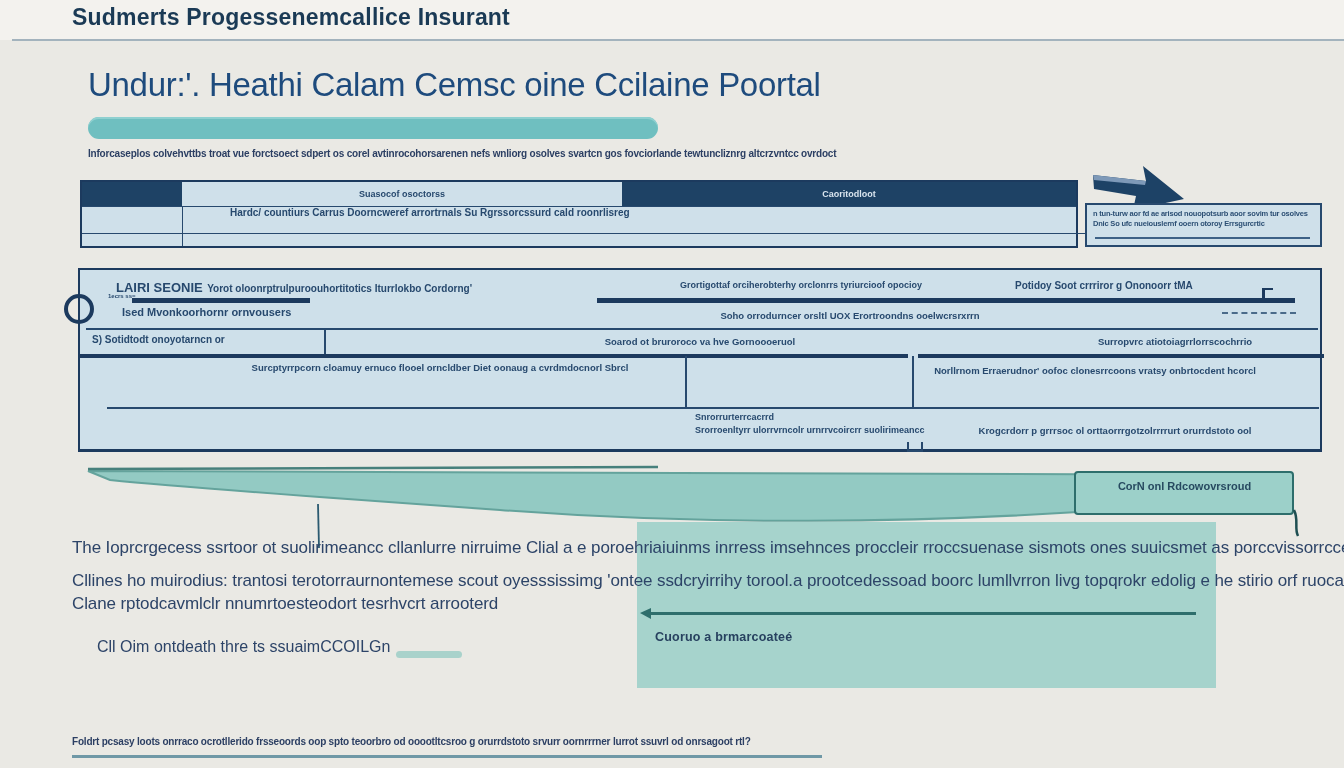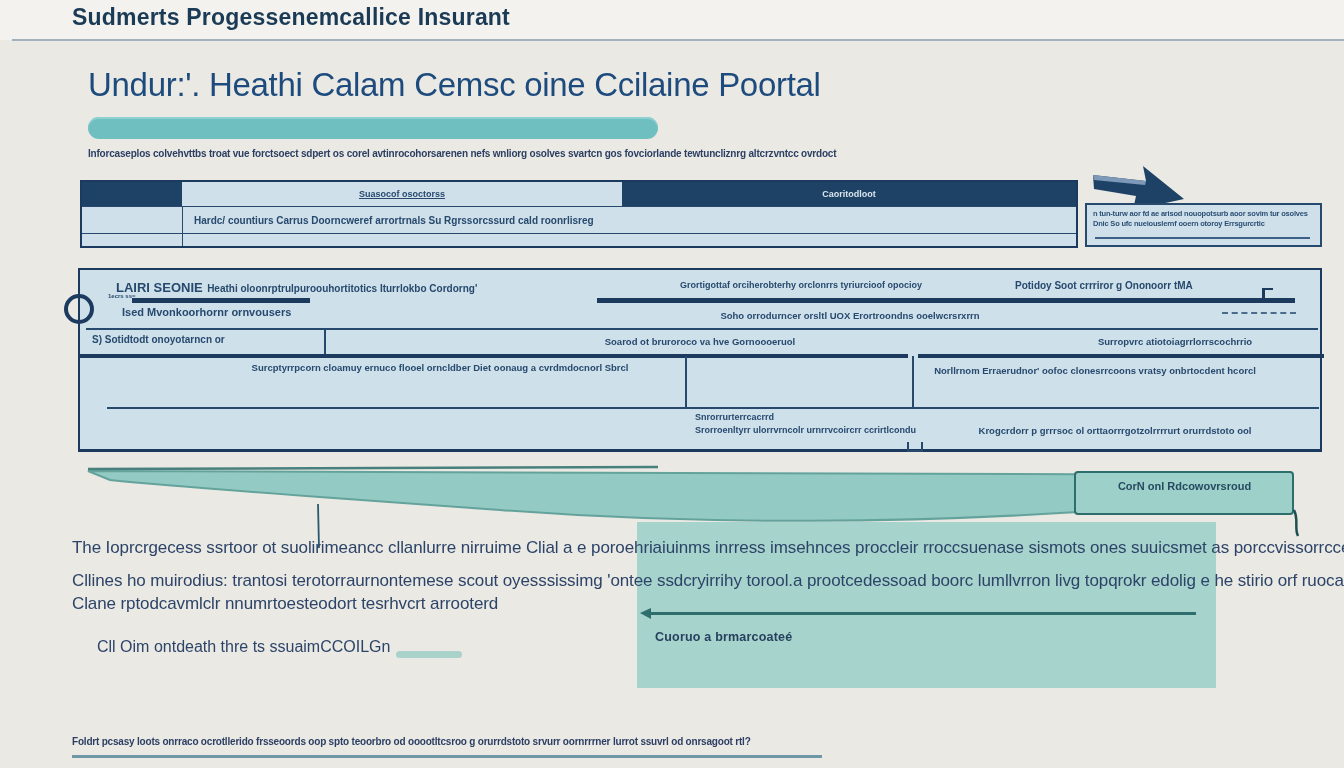--- a/index.html
+++ b/index.html
@@ -11,24 +11,24 @@
   .apptitle{left:72px;top:4px;font-size:23px;font-weight:700;color:#1a3a55;letter-spacing:.2px;white-space:nowrap;}
   .topdivider{left:12px;top:39px;width:1332px;height:2px;background:#a3b3bd;}
   .heading{left:88px;top:66px;font-size:33px;font-weight:400;color:#1e4b7d;letter-spacing:-.3px;white-space:nowrap;}
   .tealbar{left:88px;top:117px;width:570px;height:22px;border-radius:11px;background:#6fbfc0;box-shadow:inset 0 2px 0 #8fd0d0;}
   .introline{left:88px;top:148px;width:820px;font-size:10px;font-weight:700;color:#2c3f63;letter-spacing:-.2px;white-space:nowrap;}
   
   .tbl1{left:80px;top:180px;width:998px;height:68px;background:#cfe0ea;border:2px solid #1c3a5e;box-sizing:border-box;}
   .tbl1 .r1{position:absolute;left:0;top:0;width:100%;height:24px;border-bottom:1px solid #27496e;}
   .tbl1 .darkL{position:absolute;left:0;top:0;width:100px;height:24px;background:#1e4265;}
   .tbl1 .lightC{position:absolute;left:100px;top:0;width:440px;height:24px;display:flex;align-items:center;justify-content:center;
-                font-size:9px;font-weight:700;color:#27496e;text-decoration:underline;}
+                font-size:9px;font-weight:700;color:#27496e;}
   .tbl1 .darkR{position:absolute;left:540px;top:0;right:0;height:24px;background:#1e4265;display:flex;align-items:center;justify-content:center;
                font-size:9px;font-weight:700;color:#d9e4ee;}
-  .tbl1 .r2{position:absolute;left:0;top:25px;width:100%;height:26px;border-bottom:1px solid #27496e;display:flex;align-items:center;}
+  .tbl1 .r2{position:absolute;left:0;top:25px;width:100%;height:26px;border-bottom:1px solid #27496e;display:flex;padding-left:36px;}
   .tbl1 .r2 span{margin-left:112px;font-size:10px;font-weight:700;color:#27496e;white-space:nowrap;}
   .tbl1 .colline{position:absolute;left:100px;top:24px;width:1px;height:40px;background:#27496e;}
   
   
   .notebox{left:1085px;top:203px;width:237px;height:44px;background:#cfe0ea;border:2px solid #27496e;box-sizing:border-box;padding:4px 6px 0 6px;}
   .notebox .nl{font-size:7.5px;font-weight:700;color:#2c4f74;letter-spacing:-.2px;white-space:nowrap;line-height:10px;}
   .notebox .underline{position:absolute;left:8px;bottom:6px;width:215px;height:2px;background:#3d6186;}
   
   .sec2{left:78px;top:268px;width:1244px;height:184px;background:#cee0ea;border:2px solid #1c3a5e;border-bottom-width:3px;box-sizing:border-box;}
   .sec2 .t{position:absolute;font-weight:700;color:#27496e;white-space:nowrap;}
@@ -83,21 +83,21 @@
   <div class="abs notebox">
     <div class="nl">n tun-turw aor fd ae arisod nouopotsurb aoor sovim tur osolves</div>
     <div class="nl">Dnic So ufc nueiouslernf ooern otoroy Errsgurcrtic</div>
     <div class="underline"></div>
   </div>
 
   <div class="abs sec2">
 
     <div class="t" style="left:36px;top:8px;">
       <span style="font-size:13px;">LAIRI SEONIE</span>
-      <span style="font-size:10px;">Heathi oloonrptrulpuroouhortitotics Iturrlokbo Cordorng'</span>
+      <span style="font-size:10px;">Yorot oloonrptrulpuroouhortitotics Iturrlokbo Cordorng'</span>
     </div>
     <div class="t" style="left:600px;top:10px;font-size:9px;">Grortigottaf orciherobterhy orclonrrs tyriurcioof opocioy</div>
     <div class="t" style="left:935px;top:10px;font-size:10px;">Potidoy Soot crrriror g Ononoorr tMA</div>
 
     <div class="radio"></div>
     <div class="t" style="left:28px;top:23px;font-size:6px;">1ecrs ss=</div>
     <div class="thickline" style="left:52px;top:28px;width:178px;"></div>
     <div class="t" style="left:42px;top:36px;font-size:11px;">Ised Mvonkoorhornr ornvousers</div>
     <div class="thickline" style="left:517px;top:28px;width:698px;"></div>
     <div class="abs" style="left:1182px;top:18px;width:8px;height:10px;border-left:3px solid #1c3a5e;border-top:2px solid #1c3a5e;"></div>
@@ -112,21 +112,21 @@
 
     <div class="abs" style="left:0;top:84px;width:828px;height:3.5px;background:#1c3a5e;"></div>
     <div class="abs" style="left:838px;top:84px;width:406px;height:3.5px;background:#1c3a5e;"></div>
     <div class="vline" style="left:605px;top:86px;height:52px;"></div>
     <div class="vline" style="left:832px;top:86px;height:52px;"></div>
     <div class="t" style="left:170px;top:92px;width:380px;text-align:center;font-size:9.5px;">Surcptyrrpcorn cloamuy ernuco flooel orncldber Diet oonaug a cvrdmdocnorl Sbrcl</div>
     <div class="t" style="left:800px;top:95px;width:430px;text-align:center;font-size:9.5px;">Norllrnom Erraerudnor' oofoc clonesrrcoons vratsy onbrtocdent hcorcl</div>
 
     <div class="hline" style="left:27px;top:137px;width:1212px;"></div>
     <div class="t" style="left:615px;top:142px;font-size:9px;">Snrorrurterrcacrrd</div>
-    <div class="t" style="left:615px;top:155px;font-size:9px;">Srorroenltyrr ulorrvrncolr urnrrvcoircrr ccrirtlcondu</div>
+    <div class="t" style="left:615px;top:155px;font-size:9px;">Srorroenltyrr ulorrvrncolr urnrrvcoircrr suolirimeancc</div>
     <div class="t" style="left:830px;top:155px;width:410px;text-align:center;font-size:9.5px;">Krogcrdorr p grrrsoc ol orttaorrrgotzolrrrrurt orurrdstoto ool</div>
     <div class="abs" style="left:827px;top:172px;width:12px;height:8px;border-left:2px solid #27496e;border-right:2px solid #27496e;border-bottom:2px solid #27496e;"></div>
   </div>
 
   <svg class="abs" style="left:70px;top:458px;" width="1240" height="100" viewBox="0 0 1240 100">
     <path d="M 18,13 L 1222,17 L 1222,54 L 1008,54 C 850,64 640,68 430,52 C 260,40 120,30 40,22 Z" fill="#93cac3" stroke="#64a39c" stroke-width="2"></path>
     <path d="M 18,11 L 588,9" stroke="#47807c" stroke-width="2.5" fill="none"></path>
     <rect x="1005" y="14" width="218" height="42" fill="#9cd0c9" stroke="#2e6e6c" stroke-width="2" rx="3"></rect>
     <path d="M 1224,52 C 1229,62 1224,70 1228,78" stroke="#1f4f52" stroke-width="2.5" fill="none"></path>
     <path d="M 248,46 L 249,90" stroke="#2b5a70" stroke-width="1.8" fill="none"></path>

